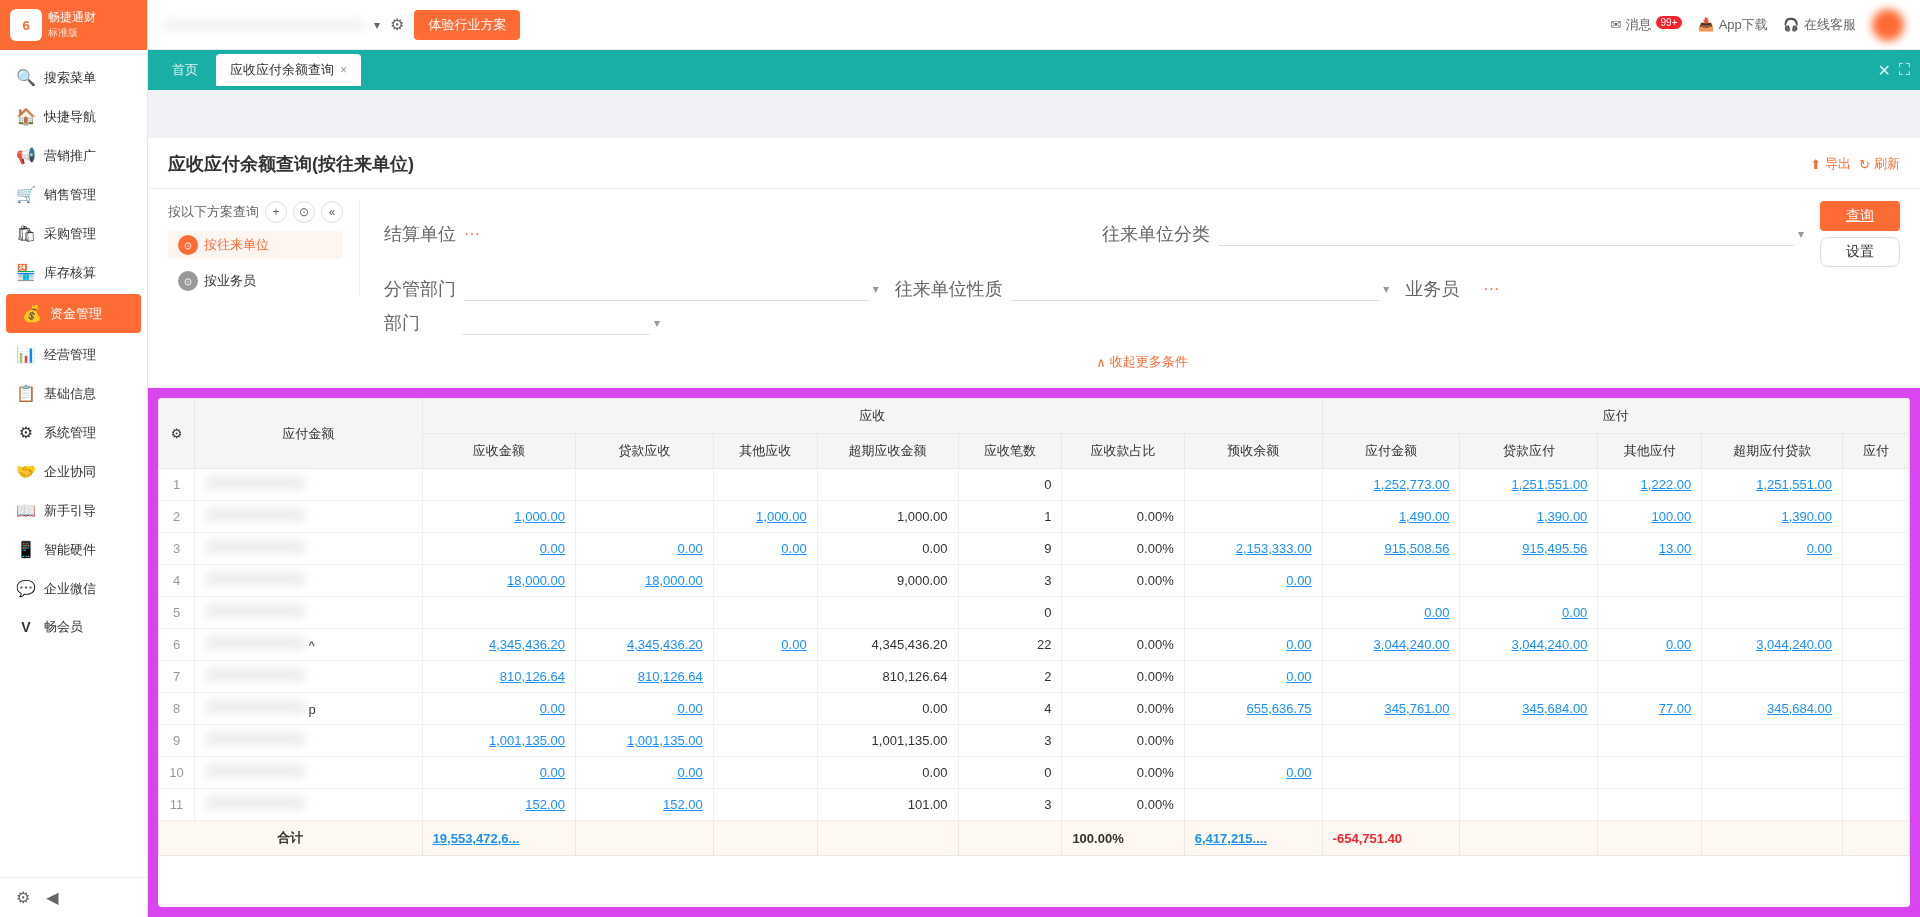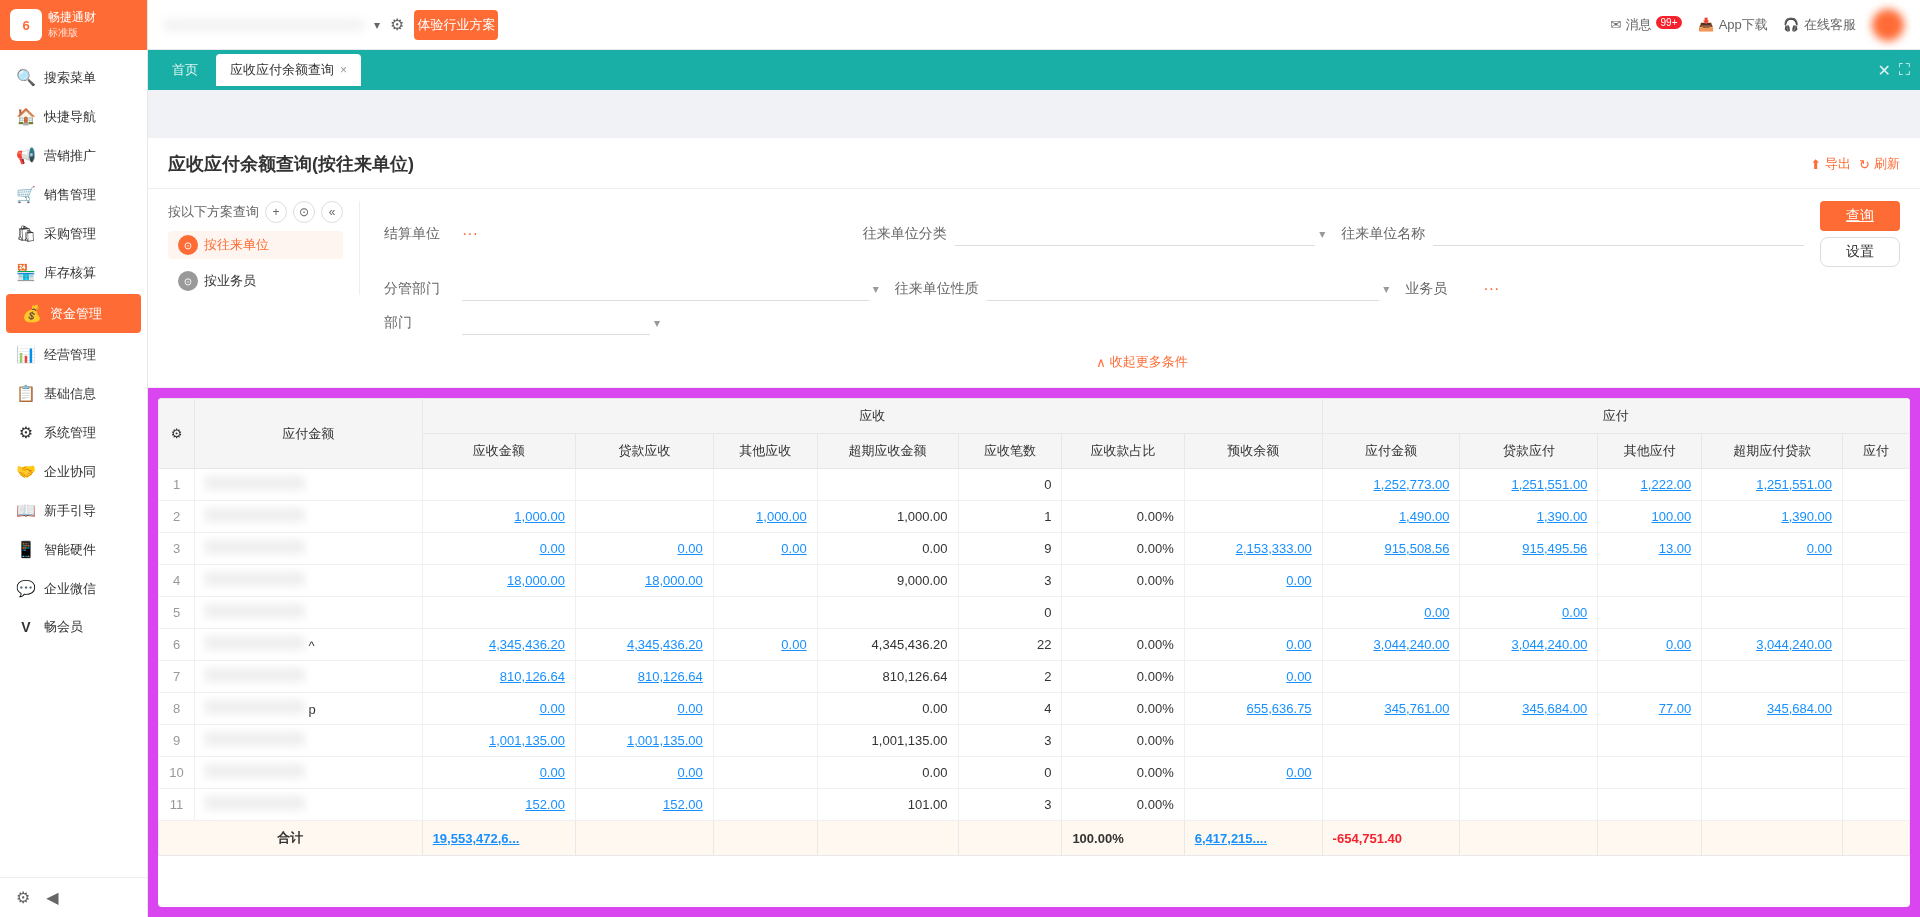--- a/index.html
+++ b/index.html
@@ -100,21 +100,21 @@
       margin-left: auto;
       display: flex;
       align-items: center;
       gap: 16px;
     }
     .top-bar-btn-orange {
       background: #ff6b35;
       color: #fff;
       border: none;
       border-radius: 4px;
-      padding: 6px 3px;
+      padding: 6px 14px;
       cursor: pointer;
       font-size: 13px;
     }
     .top-bar-icon-btn {
       background: none;
       border: none;
       cursor: pointer;
       color: #666;
       display: flex;
       align-items: center;
@@ -259,21 +259,21 @@
     .schema-option.active .schema-option-label { color: #ff6b35; }
 
     .filter-field {
       display: flex;
       align-items: center;
       flex: 1;
       min-width: 200px;
     }
     .filter-field-label {
       color: #666;
-      font-size: 14px;
+      font-size: 18px;
       white-space: nowrap;
       margin-right: 8px;
       min-width: 70px;
     }
     .filter-field-input {
       flex: 1;
       border: none;
       border-bottom: 1px solid #ddd;
       padding: 4px 6px;
       font-size: 13px;
@@ -566,24 +566,20 @@
         <div style="flex:1;">
           <div class="filter-row">
             <div class="filter-field">
               <span class="filter-field-label">结算单位</span>
               <span class="filter-field-dots">···</span>
             </div>
             <div class="filter-field">
               <span class="filter-field-label">往来单位分类</span>
               <input class="filter-field-input" type="text" style="">
               <span class="filter-dropdown-arrow">▾</span>
-            </div>
-            <div class="filter-field">
-              <span class="filter-field-label">往来单位名称</span>
-              <input class="filter-field-input" type="text" style="">
             </div>
             <div class="filter-actions">
               <button class="query-btn">查询</button>
               <button class="settings-btn">设置</button>
             </div>
           </div>
           <div class="filter-row">
             <div class="filter-field">
               <span class="filter-field-label">分管部门</span>
               <input class="filter-field-input" type="text" style="">

